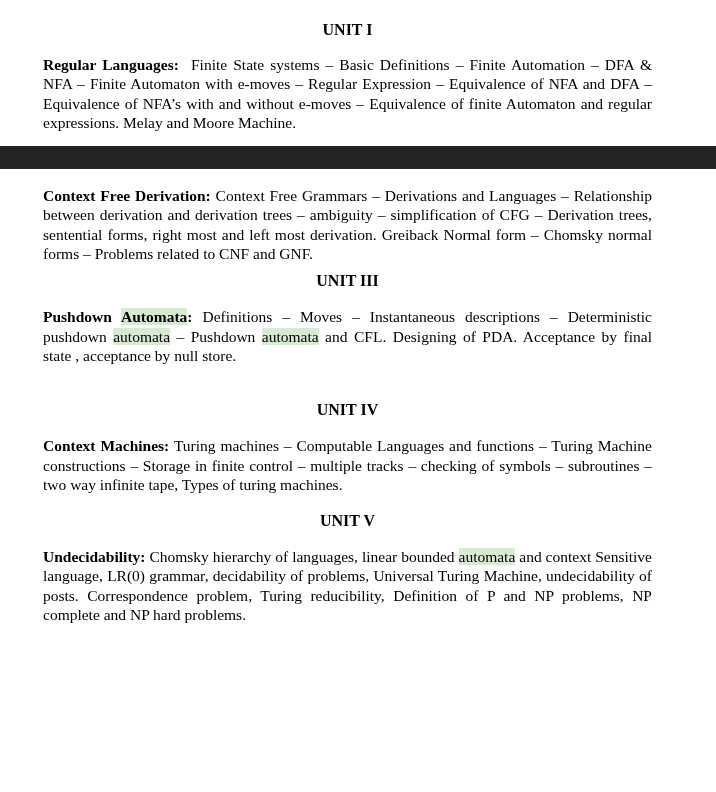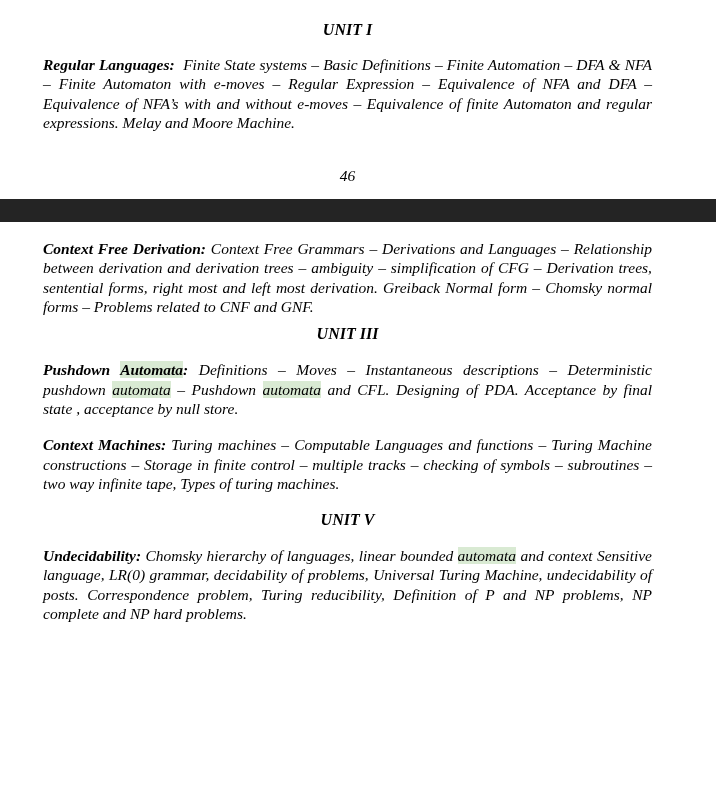--- a/index.html
+++ b/index.html
@@ -11,21 +11,20 @@
     width: 716px;
     height: 792px;
     overflow: hidden;
     font-family: "Liberation Serif", serif;
     color: #000000;
     font-size: 15.5px;
   }
   .page-inner {
     padding-left: 43px;
     padding-right: 64px;
-    font-style: italic;
   }
   .unit-heading {
     text-align: center;
     font-weight: bold;
     font-size: 16px;
     line-height: 19px;
     margin: 0;
   }
   .unit-paragraph {
     text-align: justify;
@@ -56,36 +55,36 @@
   #sections section:nth-child(4) .unit-heading { margin-top: 17px; }
   #sections section .unit-paragraph { margin-top: 17px; }
 </style>
 </head>
 <body>
 
 <div>
   <div class="page-inner">
     <h3 id="unit1-heading" class="unit-heading">UNIT I</h3>
     <p id="para-top" class="unit-paragraph"><span class="bold">Regular Languages:</span><span> &nbsp;Finite State systems – Basic Definitions – Finite Automation – DFA &amp; NFA – Finite Automaton with e-moves – Regular Expression – Equivalence of NFA and DFA – Equivalence of NFA’s with and without e-moves – Equivalence of finite Automaton and regular expressions. Melay and Moore Machine.</span></p>
-    <div class="page-number">46</div>
   </div>
 </div>
 
 <div class="page-break" style="background: rgb(36, 36, 36);"></div>
 
 <div>
   <div id="sections" class="page-inner">
       <section>
         <p class="unit-paragraph"><span class="bold">Context Free Derivation:</span><span> Context Free Grammars – Derivations and Languages – Relationship between derivation and derivation trees – ambiguity – simplification of CFG – Derivation trees, sentential forms, right most and left most derivation. Greiback Normal form – Chomsky normal forms – Problems related to CNF and GNF.</span></p>
       </section>
       <section>
         <h3 class="unit-heading">UNIT III</h3>
         <p class="unit-paragraph"><span class="bold">Pushdown </span><span class="bold hl" style="background: rgb(217, 234, 211);">Automata</span><span class="bold">:</span><span> Definitions – Moves – Instantaneous descriptions – Deterministic pushdown </span><span class="hl" style="background: rgb(217, 234, 211);">automata</span><span> – Pushdown </span><span class="hl" style="background: rgb(217, 234, 211);">automata</span><span> and CFL. Designing of PDA. Acceptance by final state , acceptance by null store.</span></p>
       </section>
       <section>
+        <h3 class="unit-heading">UNIT IV</h3>
         <p class="unit-paragraph"><span class="bold">Context Machines:</span><span> Turing machines – Computable Languages and functions – Turing Machine constructions – Storage in finite control – multiple tracks – checking of symbols – subroutines – two way infinite tape, Types of turing machines.</span></p>
       </section>
       <section>
         <h3 class="unit-heading">UNIT V</h3>
         <p class="unit-paragraph"><span class="bold">Undecidability:</span><span> Chomsky hierarchy of languages, linear bounded </span><span class="hl" style="background: rgb(217, 234, 211);">automata</span><span> and context Sensitive language, LR(0) grammar, decidability of problems, Universal Turing Machine, undecidability of posts. Correspondence problem, Turing reducibility, Definition of P and NP problems, NP complete and NP hard problems.</span></p>
       </section>
     </div>
 </div>
 
 </body></html>

